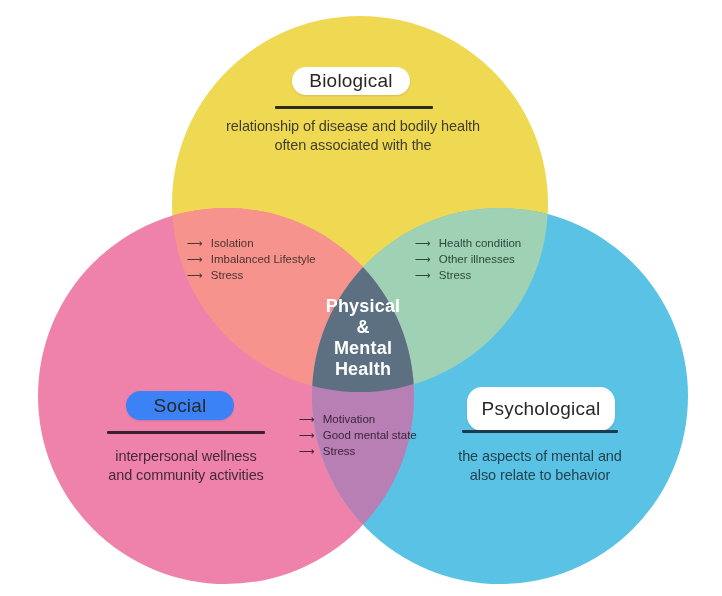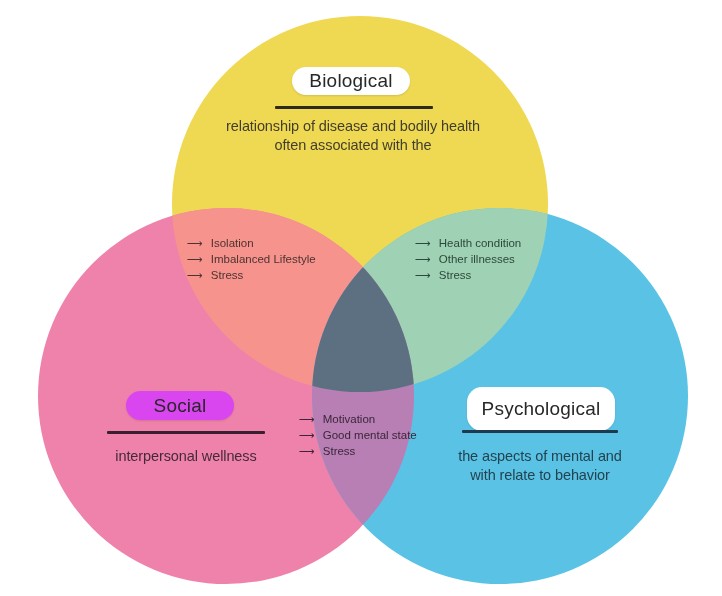--- a/index.html
+++ b/index.html
@@ -97,31 +97,32 @@
       </g>
   </svg>
 
   <div class="pill pill-bio" style="background-color: rgb(255, 255, 255); color: rgb(40, 40, 40);">Biological</div>
   <div class="underline u-bio" style="background-color: rgb(46, 43, 29);"></div>
   <div class="desc desc-bio" style="color: rgb(66, 62, 45);">
     <div>relationship of disease and bodily health</div>
     <div>often associated with the</div>
   </div>
 
-  <div class="pill pill-soc" style="background-color: #d946ef; color: rgb(40, 40, 40);">Social</div>
+  <div class="pill pill-soc" style="background-color: #3b82f6; color: rgb(40, 40, 40);">Social</div>
   <div class="underline u-soc" style="background-color: rgb(58, 31, 49);"></div>
   <div class="desc desc-soc" style="color: rgb(68, 42, 57);">
     <div>interpersonal wellness</div>
+    <div>and community activities</div>
   </div>
 
   <div class="pill pill-psy" style="background-color: rgb(255, 255, 255); color: rgb(40, 40, 40);">Psychological</div>
   <div class="underline u-psy" style="background-color: rgb(29, 58, 78);"></div>
   <div class="desc desc-psy" style="color: rgb(35, 67, 79);">
     <div>the aspects of mental and</div>
-    <div>with relate to behavior</div>
+    <div>also relate to behavior</div>
   </div>
 
   <div class="int-list list-left" style="color: rgb(76, 51, 48);">
     <div class="int-row">
       <span class="arrow">⟶</span>
       <span>Isolation</span>
     </div>
     <div class="int-row">
       <span class="arrow">⟶</span>
       <span>Imbalanced Lifestyle</span>
@@ -155,14 +156,20 @@
     <div class="int-row">
       <span class="arrow">⟶</span>
       <span>Good mental state</span>
     </div>
     <div class="int-row">
       <span class="arrow">⟶</span>
       <span>Stress</span>
     </div>
   </div>
 
+  <div class="center-label" style="color: rgb(255, 255, 255);">
+    <div>Physical</div>
+    <div>&amp;</div>
+    <div>Mental</div>
+    <div>Health</div>
+  </div>
 
 </div>
 
 </body></html>

